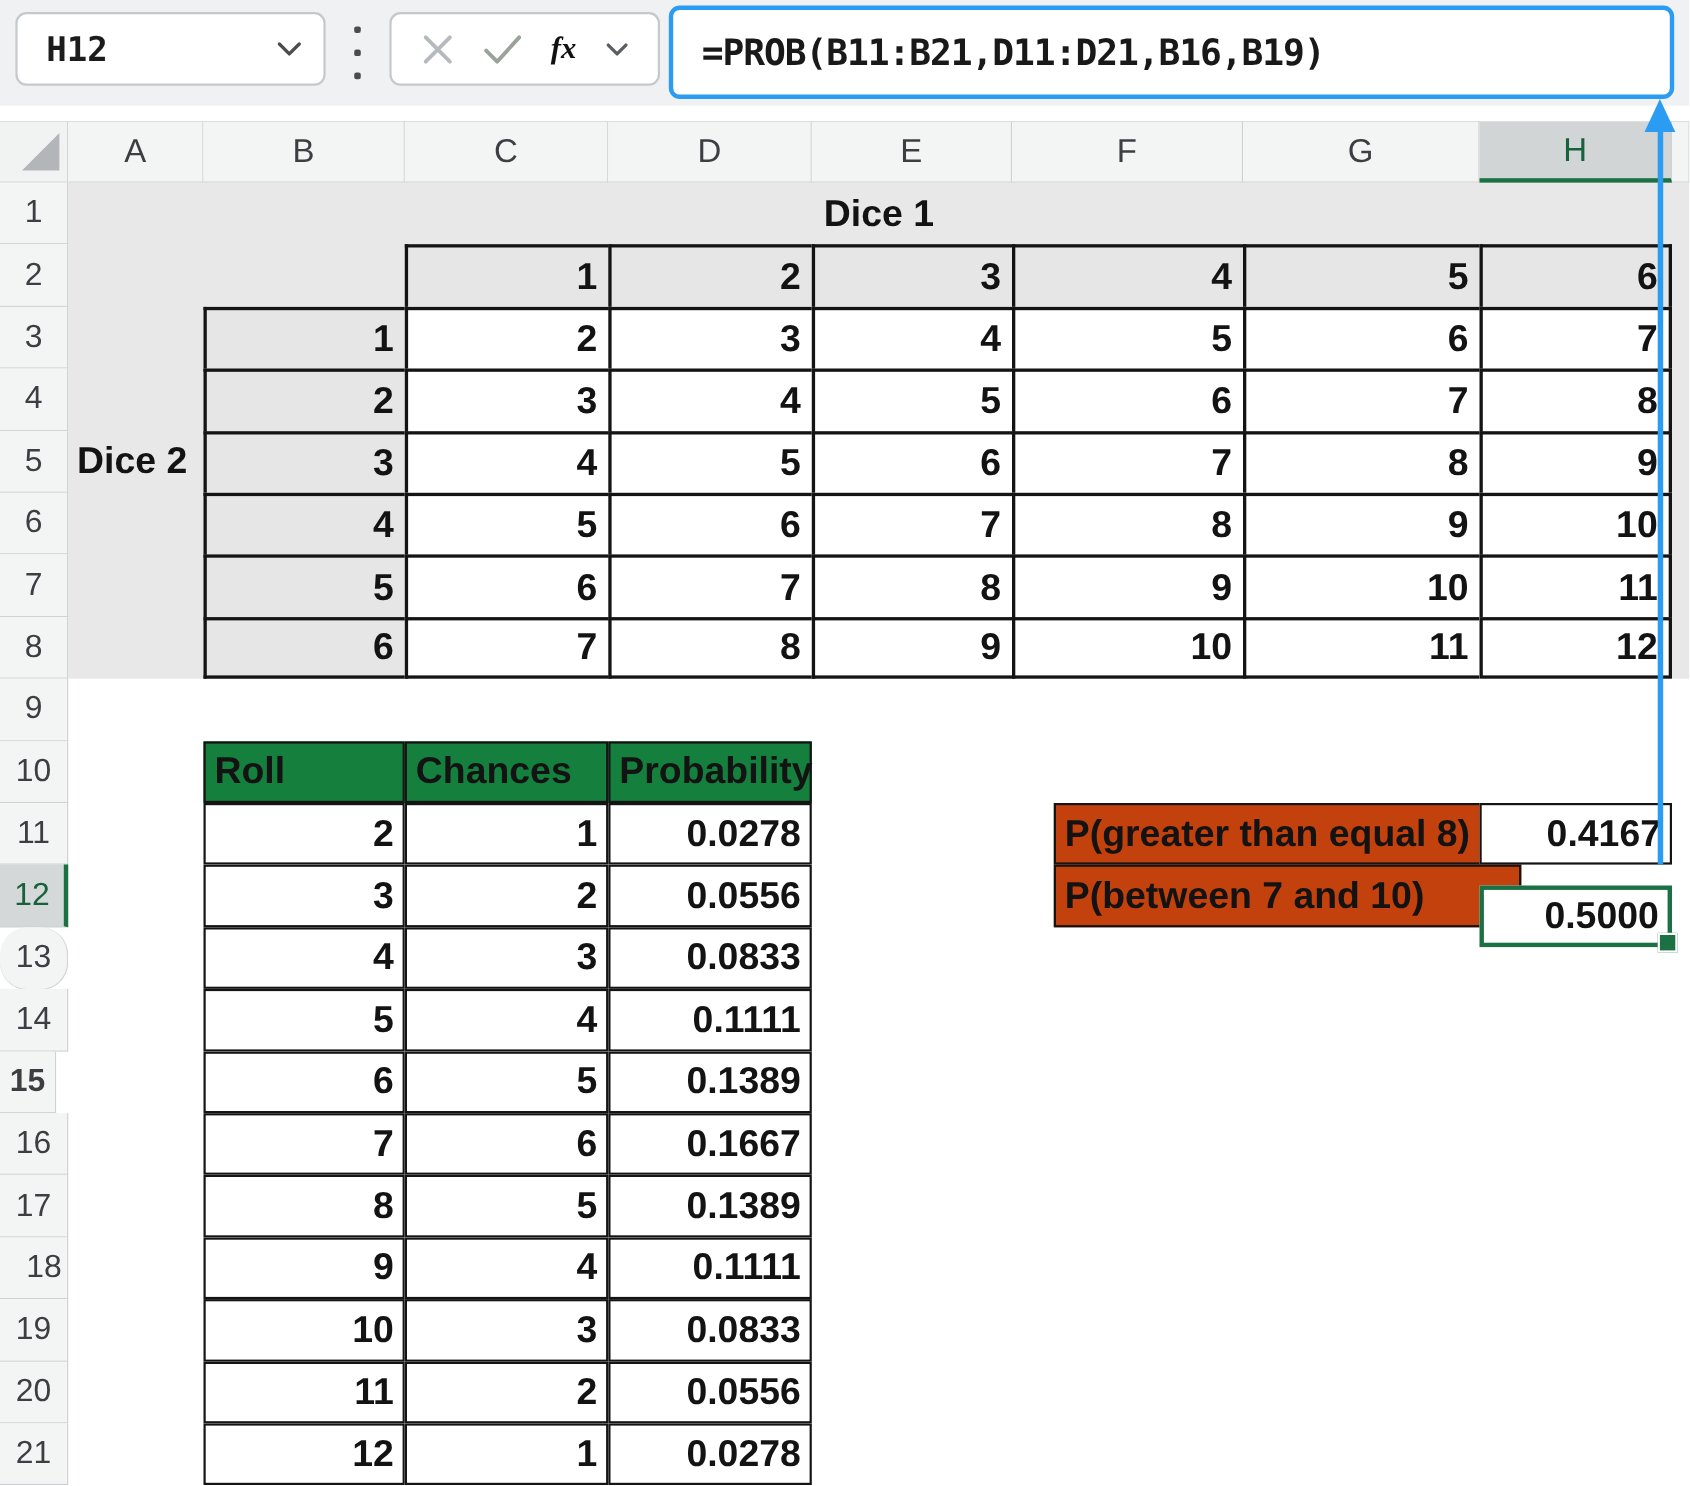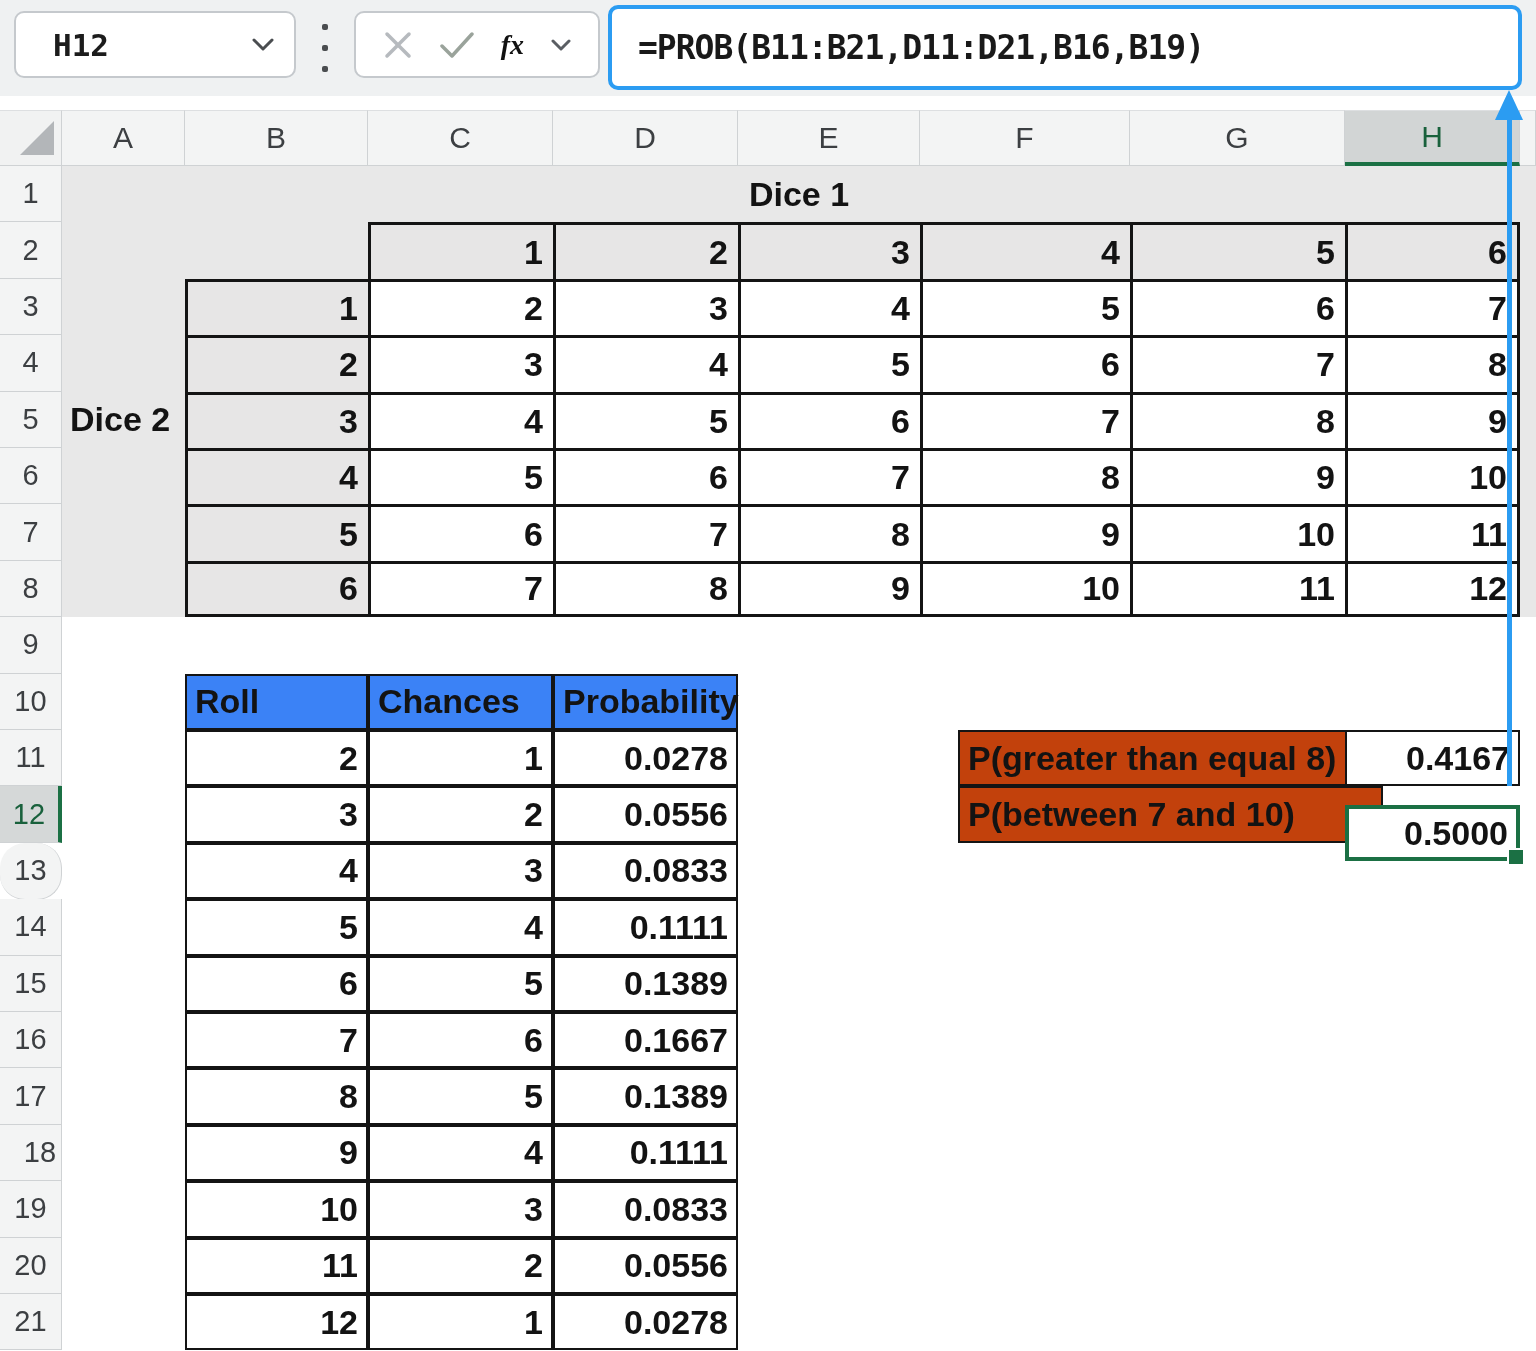--- a/index.html
+++ b/index.html
@@ -4,21 +4,21 @@
 <style>
   html,body{margin:0;padding:0;background:#fff;}
   #app{
     position:relative;width:1536px;height:1351px;overflow:hidden;background:#ffffff;
     font-family:"Liberation Sans","DejaVu Sans",sans-serif;
   }
   
   .chrome{position:absolute;left:0;top:0;width:1536px;height:96px;background:#eff1f2;}
   .namebox{
     position:absolute;left:14px;top:11px;width:282px;height:67px;background:#fff;
-    border:2px solid #c5c9cd;border-radius:10px;display:flex;align-items:center;box-sizing:border-box;padding-left:11px;
+    border:2px solid #c5c9cd;border-radius:10px;display:flex;align-items:center;box-sizing:border-box;
   }
   .nb-text{flex:1;padding-left:26px;font-family:"DejaVu Sans Mono",monospace;font-size:31px;font-weight:600;color:#1c1c1c;}
   .nb-chev{margin-right:20px;}
   .dots{position:absolute;left:322px;top:24px;width:8px;height:48px;display:flex;flex-direction:column;justify-content:space-between;}
   .dots i{display:block;width:6px;height:6px;border-radius:2px;background:#4a4d50;}
   .fxgroup{
     position:absolute;left:354px;top:11px;width:246px;height:67px;background:#fff;
     border:2px solid #c5c9cd;border-radius:10px;display:flex;align-items:center;justify-content:space-evenly;box-sizing:border-box;
   }
   .fx{font-family:"Liberation Serif","DejaVu Serif",serif;font-style:italic;font-weight:700;font-size:28px;color:#111;line-height:1;}
@@ -50,21 +50,21 @@
   .side-title span{text-align:left;}
   
   .dt{padding:0 10px;}
   .dt span{text-align:right;}
   .dt.hdr{background:#e7e6e6;border-top:3px solid #141414;border-left:3px solid #141414;}
   .dt.body{background:#fff;border-top:3px solid #141414;border-left:3px solid #141414;}
   .dt.rb{border-right:3px solid #141414;}
   .dt.bb{border-bottom:3px solid #141414;}
   
   .pt{padding:0 8px;border:2.5px solid #141414;}
-  .pt.hdrcell{background:#3b82f6;}
+  .pt.hdrcell{background:#15803d;}
   .pt.hdrcell span{text-align:left;overflow:visible;}
   .pt.val{background:#fff;}
   .pt.val span{text-align:right;}
   .pt.rlabel{background:#c2410c;margin-left:38px;}
   .pt.rlabel span{text-align:left;}
   .pt.rval{background:#fff;}
   .pt.rval span{text-align:right;}
   .selcell{border:4px solid #1b7044;z-index:40;}
   .handle{position:absolute;right:-9px;bottom:-9px;width:14px;height:14px;background:#1b7044;border:2px solid #fff;z-index:41;}
   
@@ -443,21 +443,21 @@
       </div>
       <div class="cell rowhdr sel-row" style="left: 0px; top: 786.4px; width: 62px; height: 56.4px;">
         <span>12</span>
       </div>
       <div class="cell rowhdr" style="left: 0px; top: 842.8px; width: 62px; height: 57px; border-radius: 25px;">
         <span>13</span>
       </div>
       <div class="cell rowhdr" style="left: 0px; top: 899.2px; width: 62px; height: 56.4px;">
         <span>14</span>
       </div>
-      <div class="cell rowhdr" style="left: 0px; top: 955.6px; width: 62px; height: 56.4px;">
+      <div class="cell rowhdr" style="left: 0px; top: 955.6px; width: 51px; height: 56.4px; font-weight: bold;">
         <span>15</span>
       </div>
       <div class="cell rowhdr" style="left: 0px; top: 1012px; width: 62px; height: 56.4px;">
         <span>16</span>
       </div>
       <div class="cell rowhdr" style="left: 0px; top: 1068.4px; width: 62px; height: 56.4px;">
         <span>17</span>
       </div>
       <div class="cell rowhdr" style="left: 0px; top: 1124.8px; width: 62px; height: 56.4px; padding-left: 19px;">
         <span>18</span>

